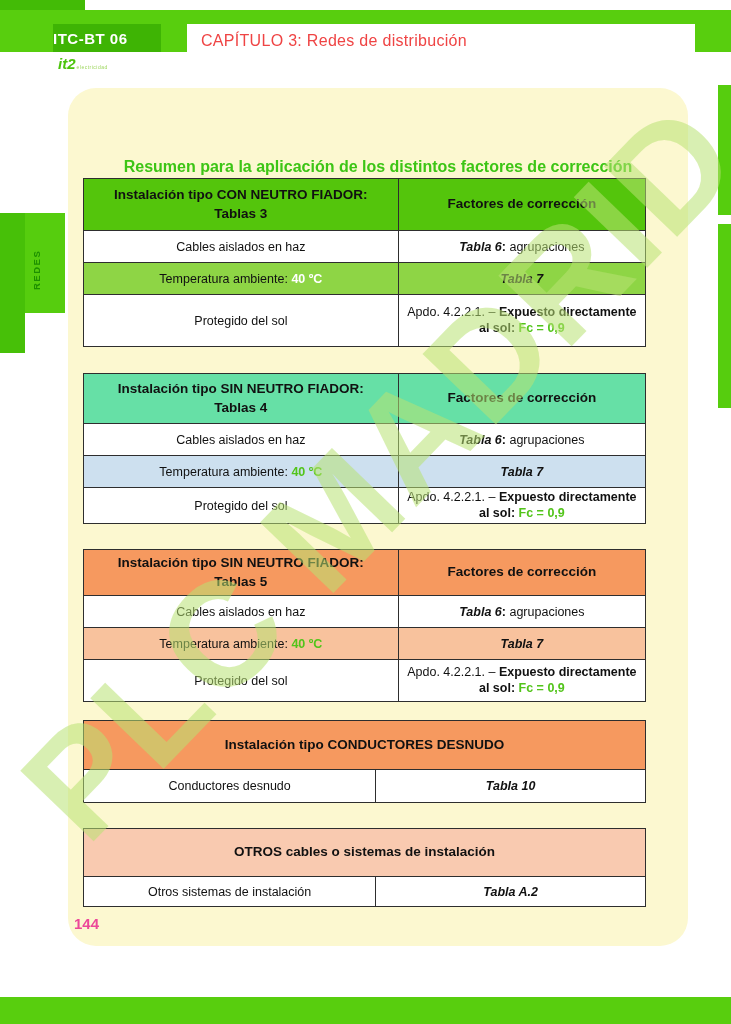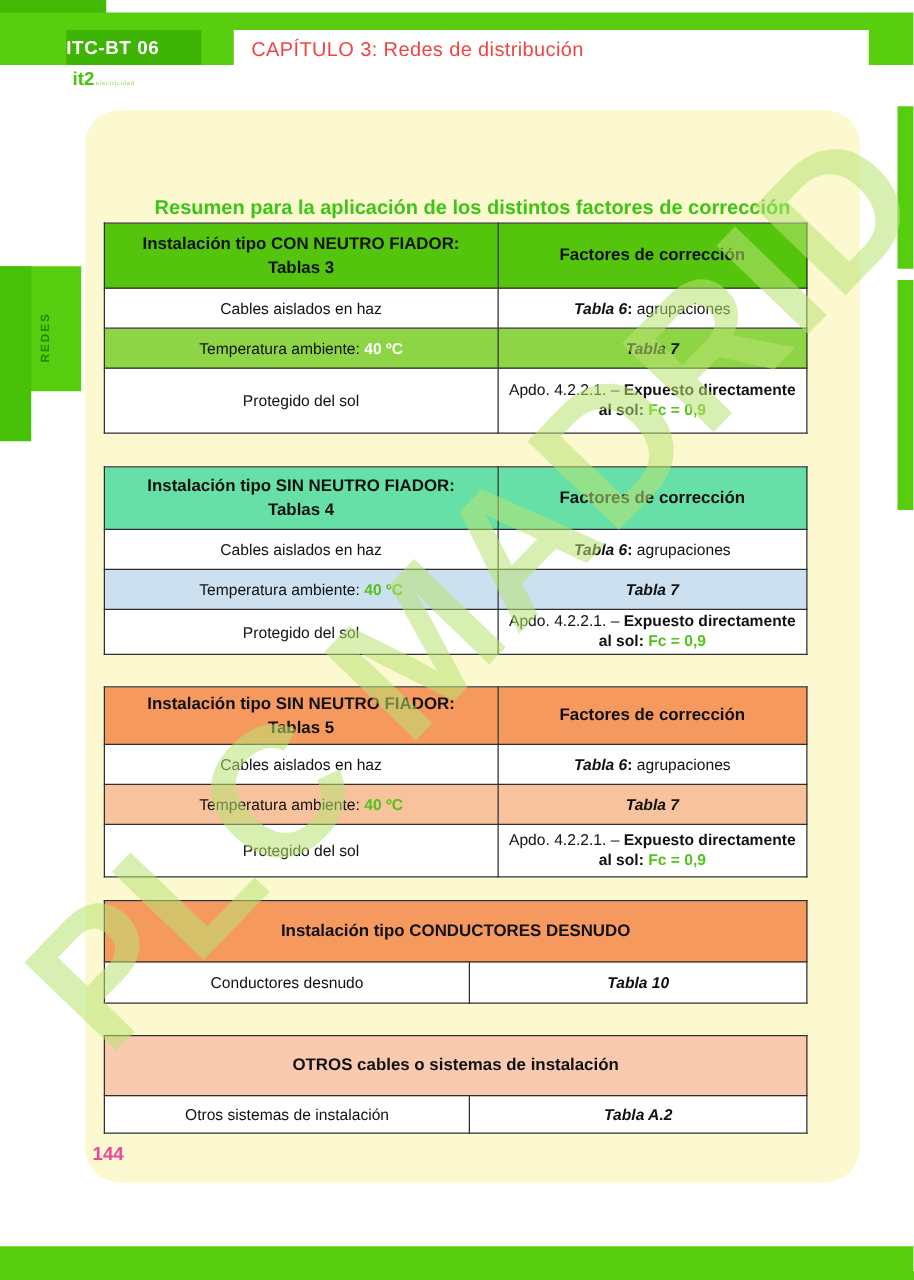--- a/index.html
+++ b/index.html
@@ -10,21 +10,21 @@
   .top-notch { position:absolute; left:0; top:0; width:85px; height:13px; background:#43bb06; }
   .top-band  { position:absolute; left:0; top:10px; width:731px; height:42px; background:#58ce0e; }
   .itc-badge { position:absolute; left:53px; top:24px; width:108px; height:28px; background:#3eb404;
                color:#fff; font-weight:bold; font-size:15px; display:flex; align-items:center; justify-content:flex-start; letter-spacing:.5px; }
   .chapter-box { position:absolute; left:187px; top:24px; width:508px; height:33px; background:#fff;
                display:flex; align-items:center; padding-left:14px; }
   .chapter-box span { font-size:16px; color:#ef4444; letter-spacing:.3px; }
 
   
   .logo { position:absolute; left:58px; top:56px; display:flex; align-items:flex-end; }
-  .logo-main { color:#4cc40d; font-weight:bold; font-size:15px; line-height:1; }
+  .logo-main { color:#4cc40d; font-weight:bold; font-style:italic; font-size:15px; line-height:1; }
   .logo-sub  { color:#9ed65e; font-size:5px; margin-left:1px; margin-bottom:1px; letter-spacing:.5px; }
 
   
   .side-block { position:absolute; left:0; top:213px; width:65px; height:100px; background:#56cd0e; }
   .side-strip { position:absolute; left:0; top:213px; width:25px; height:140px; background:#47c008; }
   .side-label { position:absolute; left:31px; top:238px; height:52px; writing-mode:vertical-rl;
                 transform:rotate(180deg); font-size:9.5px; font-weight:bold; color:#1d8f00;
                 letter-spacing:1.5px; display:flex; align-items:center; }
   .right-bar { position:absolute; left:718px; width:13px; background:#56cd0e; }
   .right-bar.b1 { top:85px;  height:130px; }

